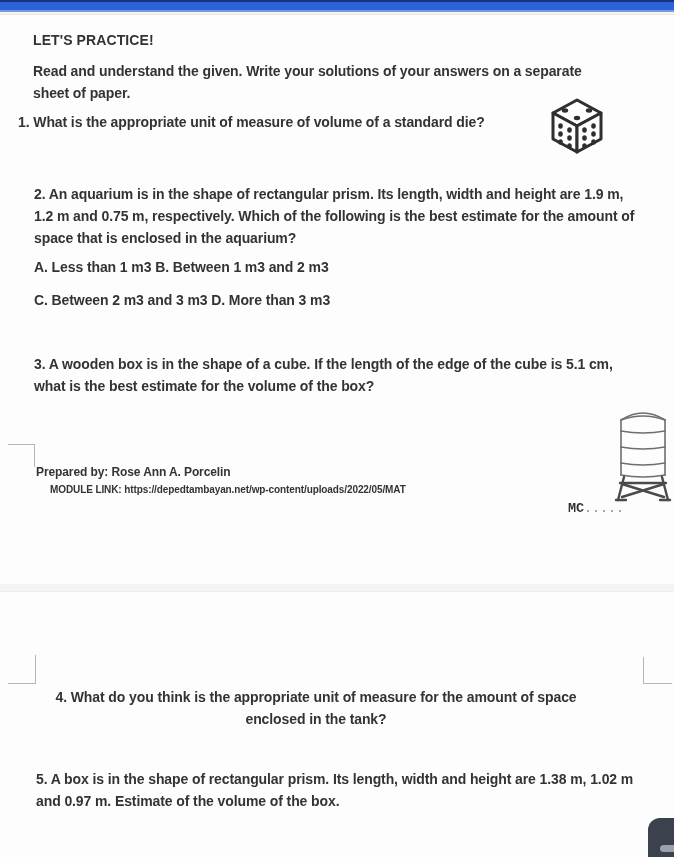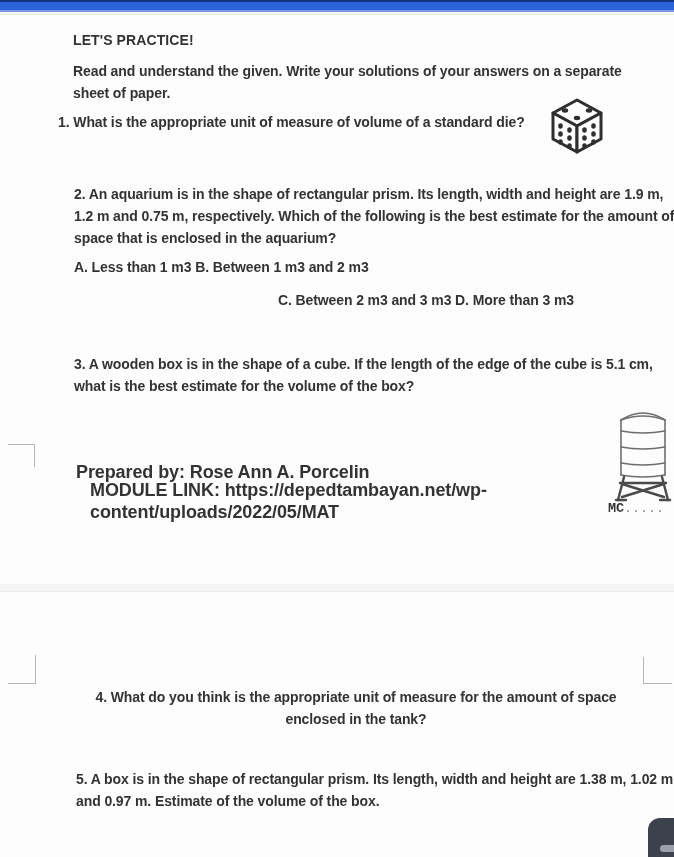--- a/index.html
+++ b/index.html
@@ -19,37 +19,36 @@
   .bar-lblue { left:0; top:10px; width:674px; height:2px; background:#7d97dd; }
   .bar-pale  { left:0; top:12px; width:674px; height:2px; background:#f3f5fb; }
   .bar-yellow{ left:0; top:14px; width:674px; height:1px; background:#e8ebc4; }
 
   .doc-text {
     font-size: 14px;
     line-height: 22px;
     font-weight: bold;
     color: #333333;
     letter-spacing: -0.1px;
-    margin-left: 40px;
   }
   .title { font-size: 14px; letter-spacing: 0.1px; }
 
   .page-title      { left:33px;  top:29px; }
   .instructions    { left:33px;  top:60px;  width:588px; }
   .question-1      { left:18px;  top:111px; width:505px; }
   .die-icon-box    { left:546px; top:97px;  width:62px; height:58px; }
   .question-2      { left:34px;  top:183px; width:606px; }
   .options-ab      { left:34px;  top:256px; width:500px; }
-  .options-cd      { left:34px;  top:289px; width:500px;text-align:right; }
+  .options-cd      { left:34px;  top:289px; width:500px; }
   .question-3      { left:34px;  top:353px; width:606px; }
 
   .crop-mark-1 { left:8px; top:444px; width:27px; height:23px;
                  border-top:1px solid #b5b5b5; border-right:1px solid #b5b5b5; }
-  .prepared-by   { left:36px; top:461px; font-size:18px; }
-  .module-link   { left:50px; top:479px; font-size:18px; }
+  .prepared-by   { left:36px; top:461px; font-size:12px; }
+  .module-link   { left:50px; top:479px; font-size:10px; }
   .module-link-cont { left:568px; top:498px; font-size:13.5px;font-family:Liberation Mono, monospace; }
   .faded { opacity: 0.45; }
 
   .tank-icon-box { left:614px; top:405px; width:58px; height:98px; }
 
   .page-divider { left:0; top:584px; width:674px; height:8px;
                   background:#f4f4f4; border-bottom:1px solid #ececec; }
 
   .crop-mark-2 { left:8px; top:655px; width:28px; height:29px;
                  border-right:1px solid #b5b5b5; border-bottom:1px solid #b5b5b5; }

